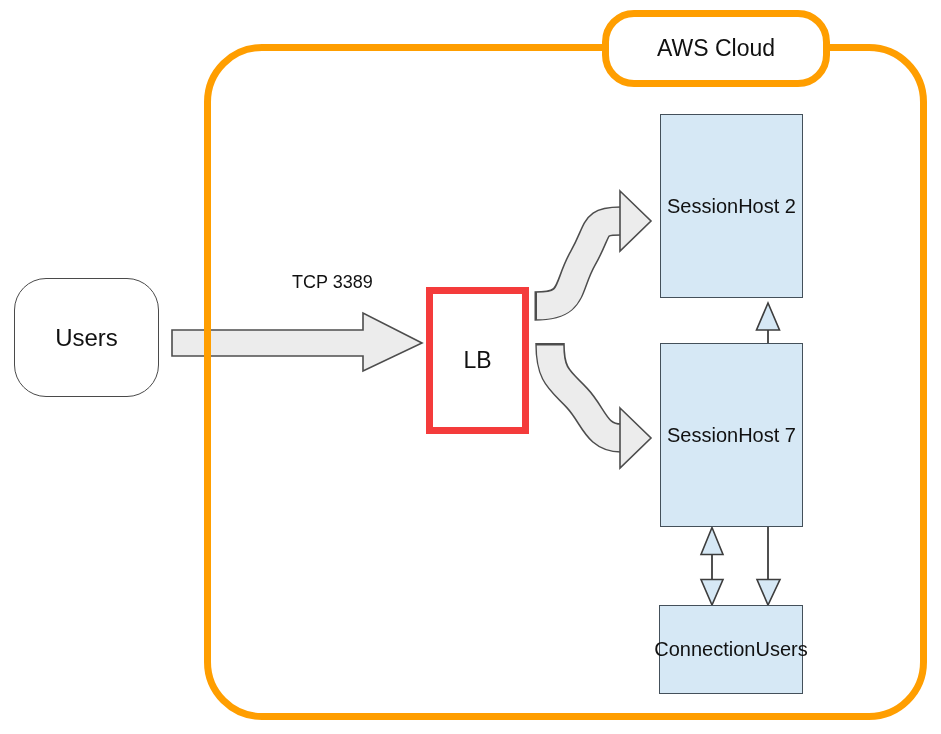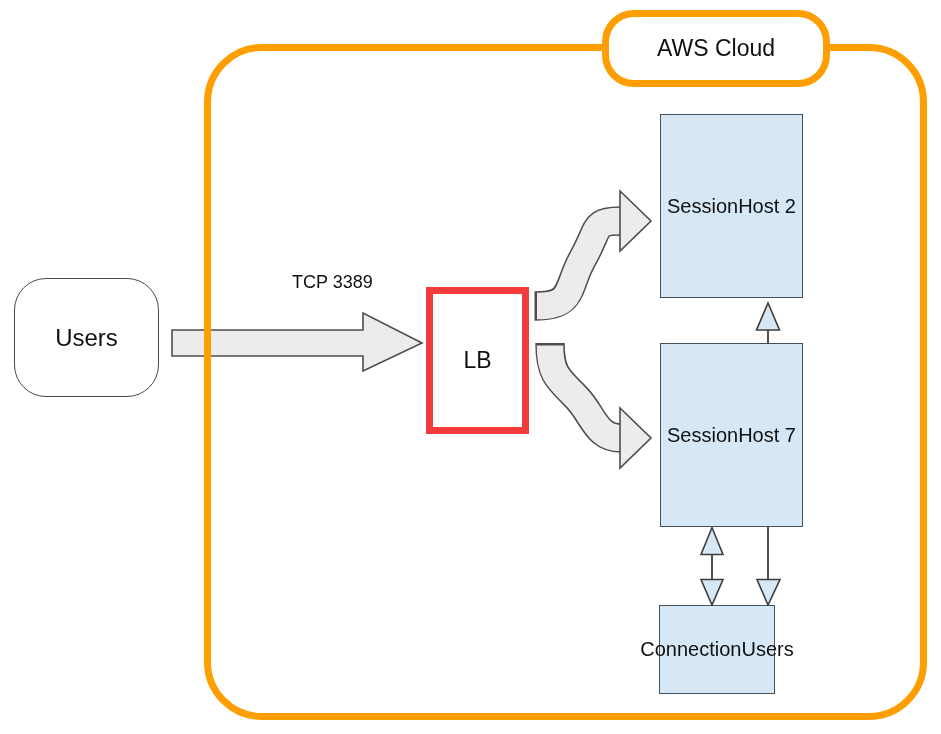--- a/index.html
+++ b/index.html
@@ -14,21 +14,21 @@
   #arrow-layer{position:absolute;left:0;top:0;z-index:1;}
   .node{display:flex;flex-direction:row;align-items:center;justify-content:center;
         text-align:center;z-index:2;line-height:1.32;}
   .blue-node{background:var(--node-fill);border:1.6px solid var(--node-border);font-size:20px;}
   #users-node{left:14px;top:278px;width:145px;height:119px;background:#fff;
               border:1.6px solid var(--shape-border);border-radius:32px;font-size:24px;}
   #lb-node{left:426px;top:251px;width:103px;height:147px;background:#fff;
            border:7px solid var(--lb-border);font-size:23px;margin-top:36px;}
   #session-host-1-node{left:660px;top:114px;width:143px;height:184px;}
   #session-host-2-node{left:660px;top:343px;width:143px;height:184px;}
-  #connection-broker-node{left:659px;top:605px;width:116px;height:89px;}
+  #connection-broker-node{left:659px;top:605px;width:144px;height:89px;}
   #cloud-boundary{left:204px;top:44px;width:723px;height:676px;z-index:3;
                   border:7px solid var(--cloud-border);border-radius:58px;background:transparent;}
   #aws-cloud-label{left:602px;top:10px;width:228px;height:77px;z-index:4;background:#fff;
                    border:7px solid var(--cloud-border);border-radius:32px;
                    display:flex;align-items:center;justify-content:center;font-size:23px;}
   #tcp-label{left:292px;top:272px;width:120px;z-index:2;text-align:left;font-size:18px;}
   .ribbon-outline{fill:none;stroke:var(--arrow-outline);stroke-width:29.5px;}
   .ribbon-fill{fill:none;stroke:var(--arrow-fill);stroke-width:26.5px;}
   .block-arrow{fill:var(--arrow-fill);stroke:var(--arrow-outline);stroke-width:1.6px;stroke-linejoin:miter;}
   .conn-line{stroke:#3D3D3D;stroke-width:1.8px;}

